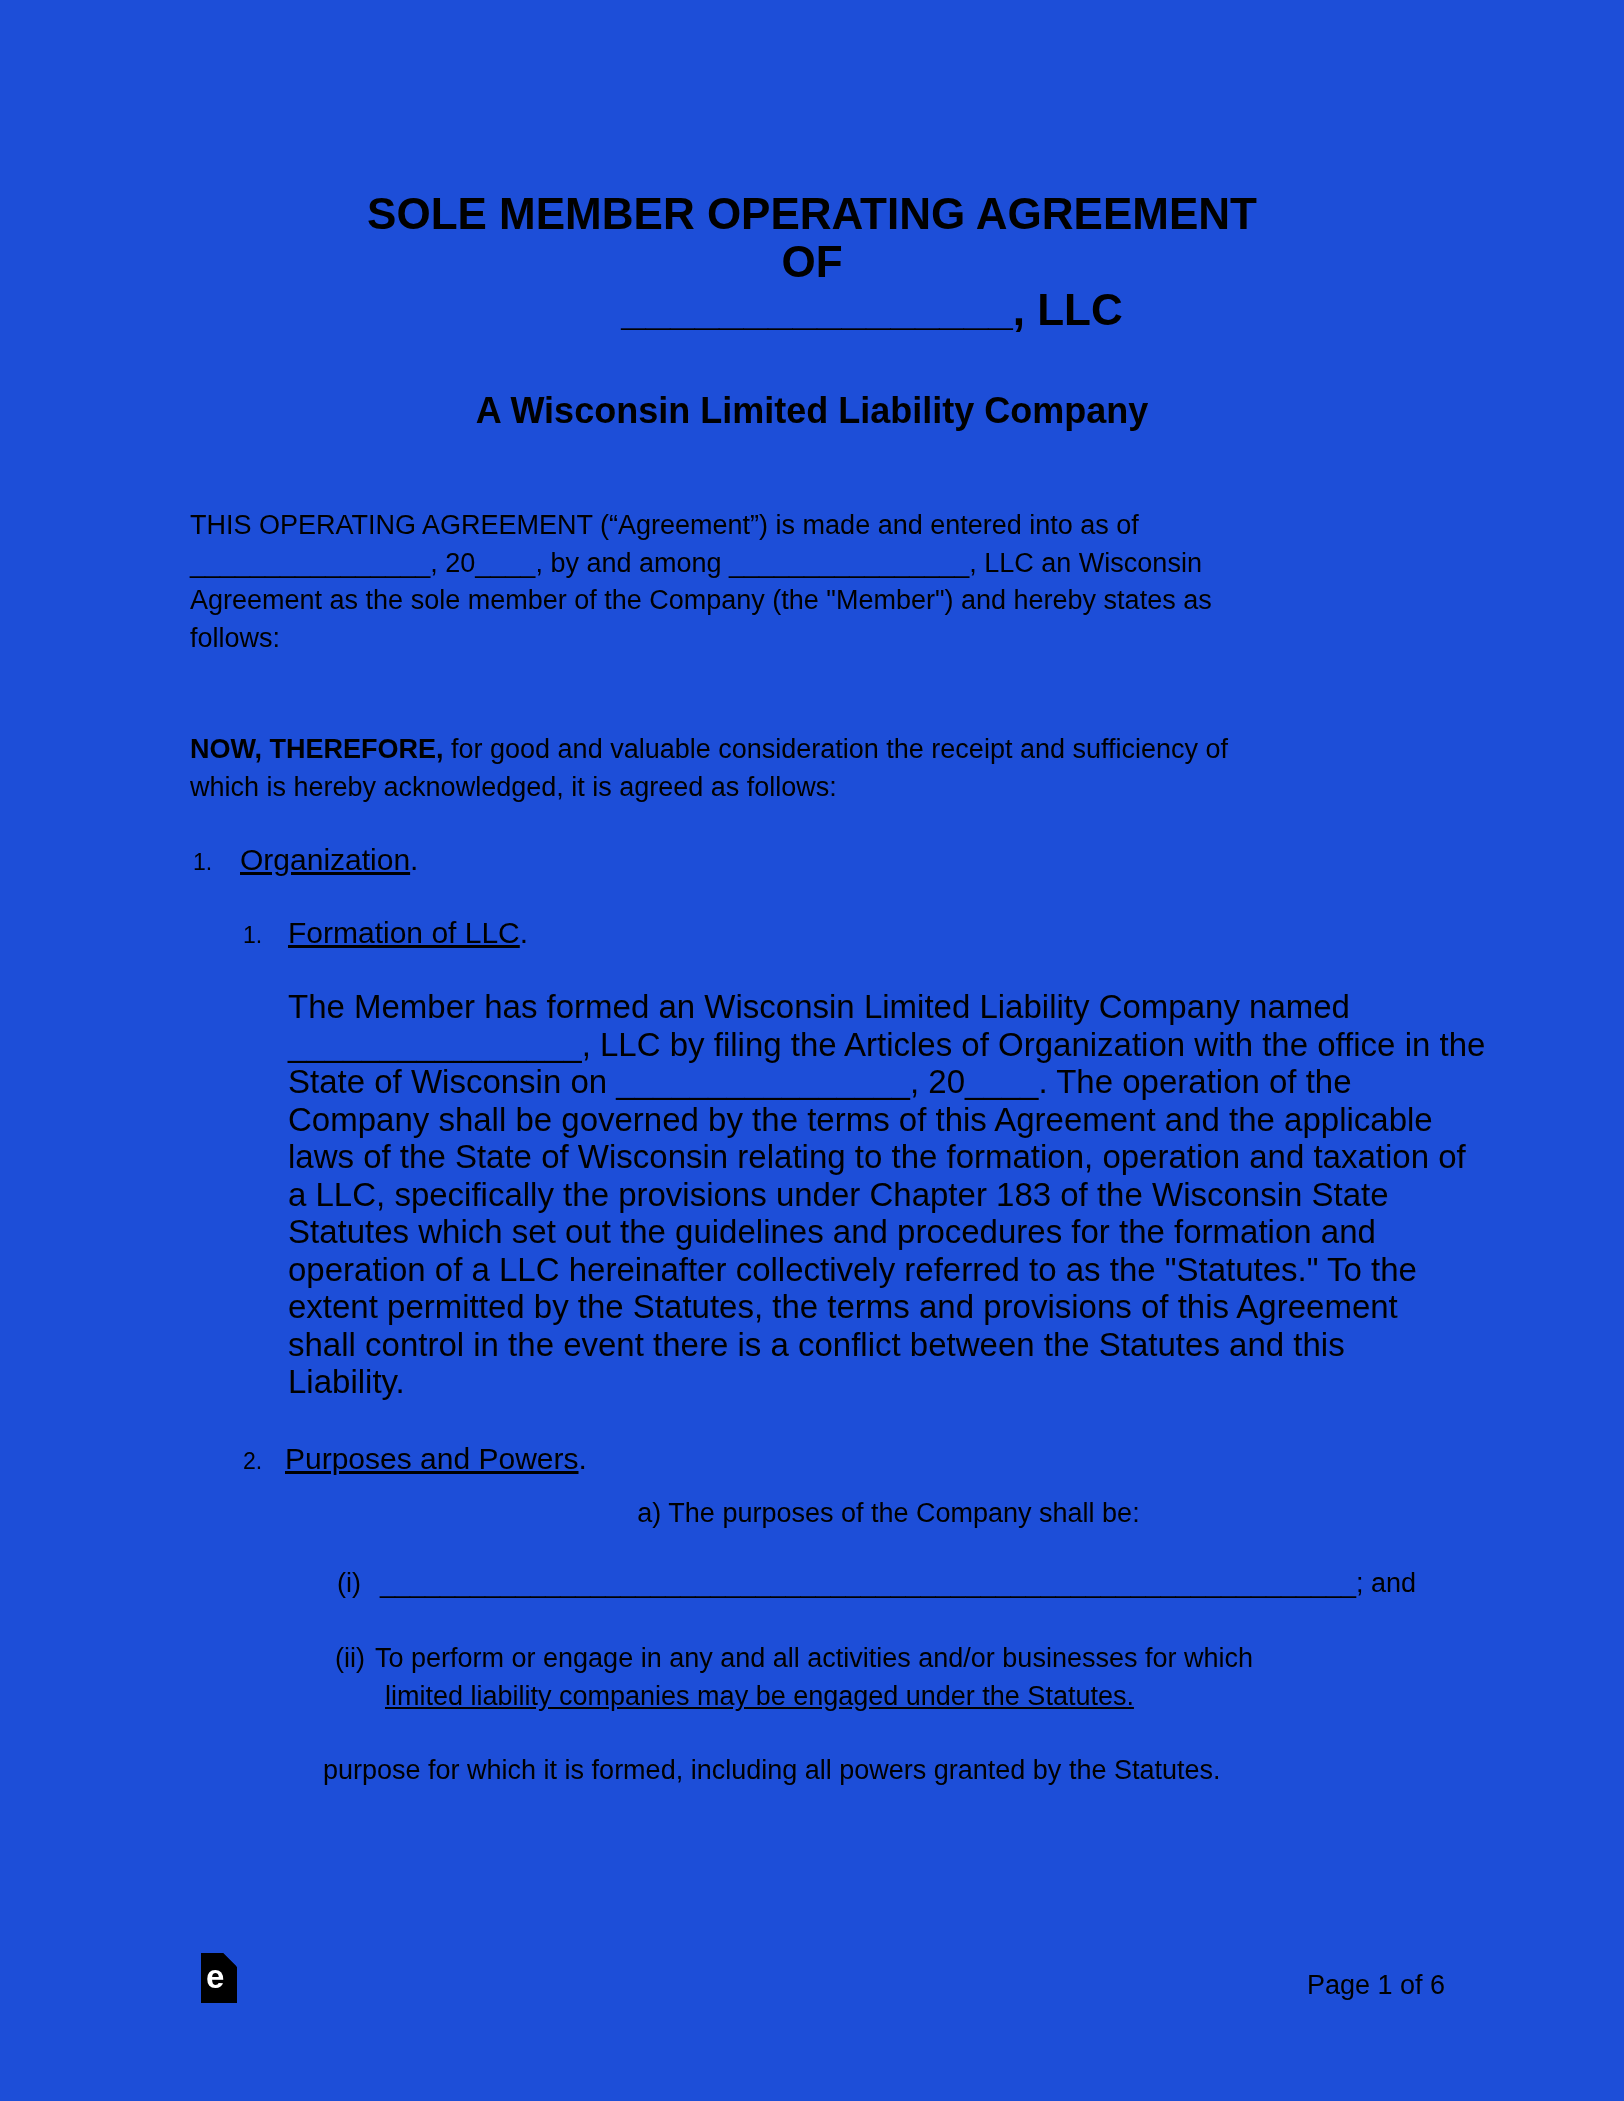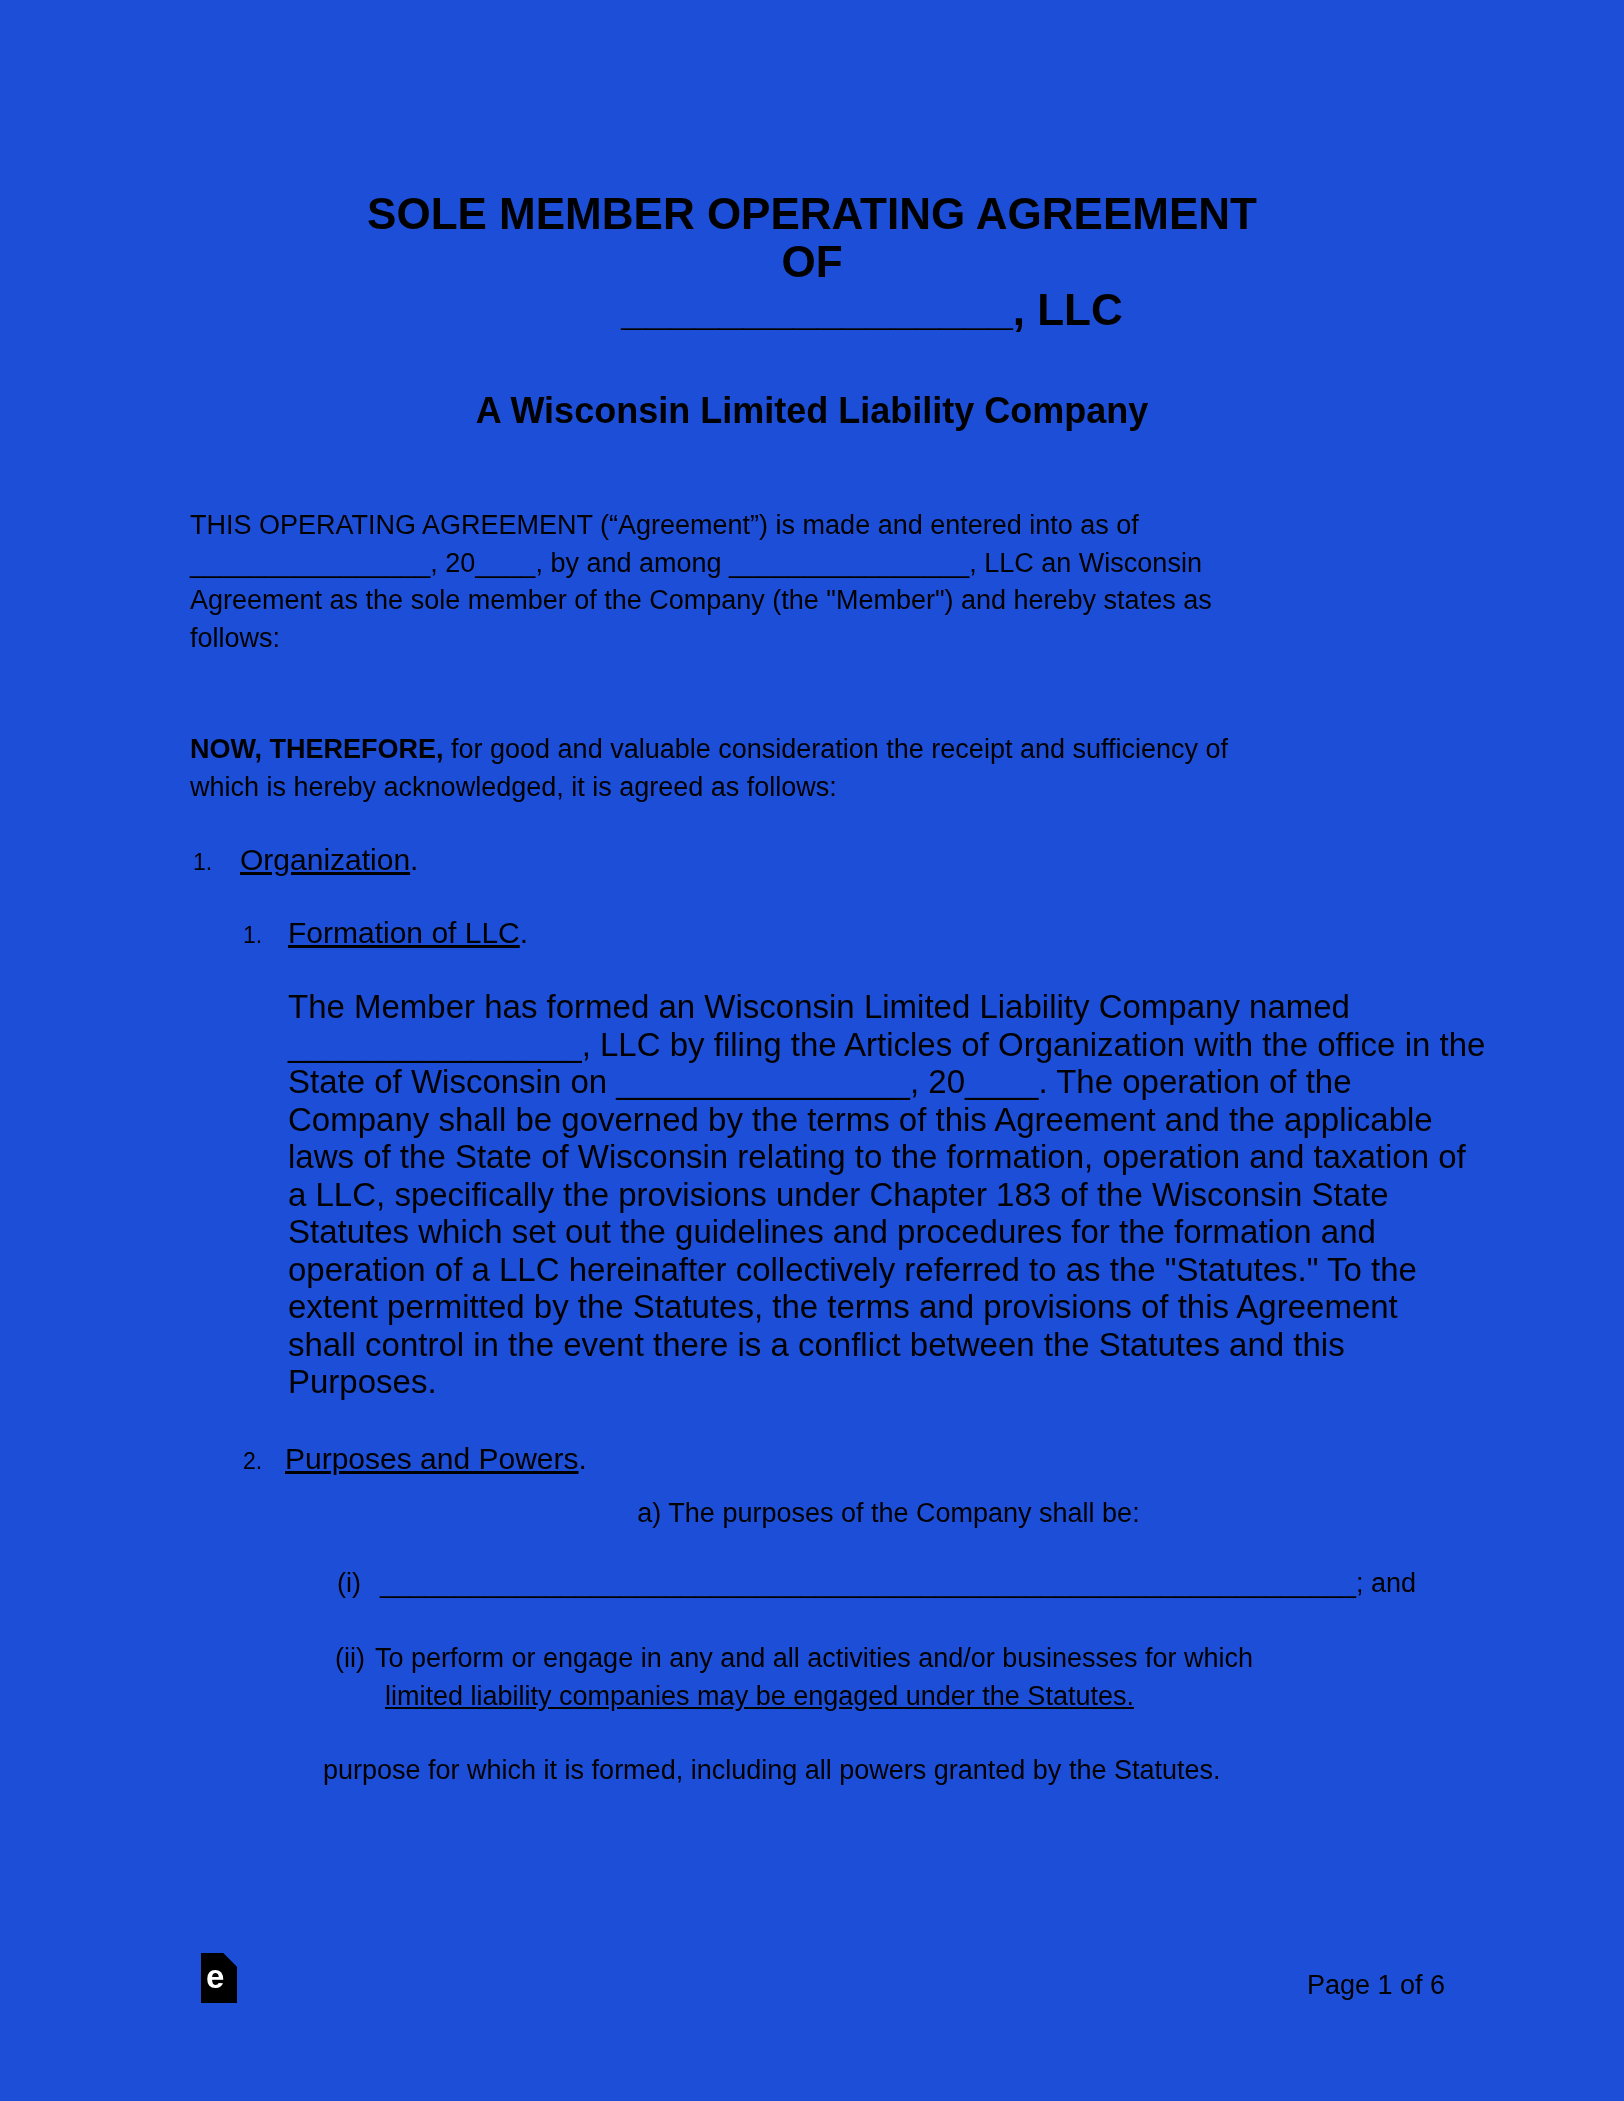--- a/index.html
+++ b/index.html
@@ -75,21 +75,21 @@
         <div class="line"><span class="run">The Member has formed an Wisconsin Limited Liability Company named</span></div>
         <div class="line"><span class="run">________________</span><span class="run">, LLC by filing the Articles of Organization with the office in the</span></div>
         <div class="line"><span class="run">State of Wisconsin on </span><span class="run">________________</span><span class="run">, 20</span><span class="run">____</span><span class="run">. The operation of the</span></div>
         <div class="line"><span class="run">Company shall be governed by the terms of this Agreement and the applicable</span></div>
         <div class="line"><span class="run">laws of the State of Wisconsin relating to the formation, operation and taxation of</span></div>
         <div class="line"><span class="run">a LLC, specifically the provisions under Chapter 183 of the Wisconsin State</span></div>
         <div class="line"><span class="run">Statutes which set out the guidelines and procedures for the formation and</span></div>
         <div class="line"><span class="run">operation of a LLC hereinafter collectively referred to as the "Statutes." To the</span></div>
         <div class="line"><span class="run">extent permitted by the Statutes, the terms and provisions of this Agreement</span></div>
         <div class="line"><span class="run">shall control in the event there is a conflict between the Statutes and this</span></div>
-        <div class="line"><span class="run">Purposes.</span></div>
+        <div class="line"><span class="run">Liability.</span></div>
       </div>
       <div class="block" style="left: 243px; top: 1437px; width: 1250px; font-size: 30px; line-height: 44px;">
         <div class="line"><span class="run marker" style="width: 42px; font-size: 23px;">2.</span><span class="run und">Purposes and Powers</span><span class="run">.</span></div>
       </div>
       <div class="block" style="left: 285px; top: 1495px; width: 1200px; font-size: 27px; line-height: 37.5px; text-align: center;">
         <div class="line"><span class="run marker" style="width: 38px;">a)</span><span class="run">The purposes of the Company shall be:</span></div>
       </div>
       <div class="block" style="left: 337px; top: 1565px; width: 1150px; font-size: 27px; line-height: 37.5px;">
         <div class="line"><span class="run marker" style="width: 43px;">(i)</span><span class="run">_________________________________________________________________</span><span class="run">; and</span></div>
       </div>

